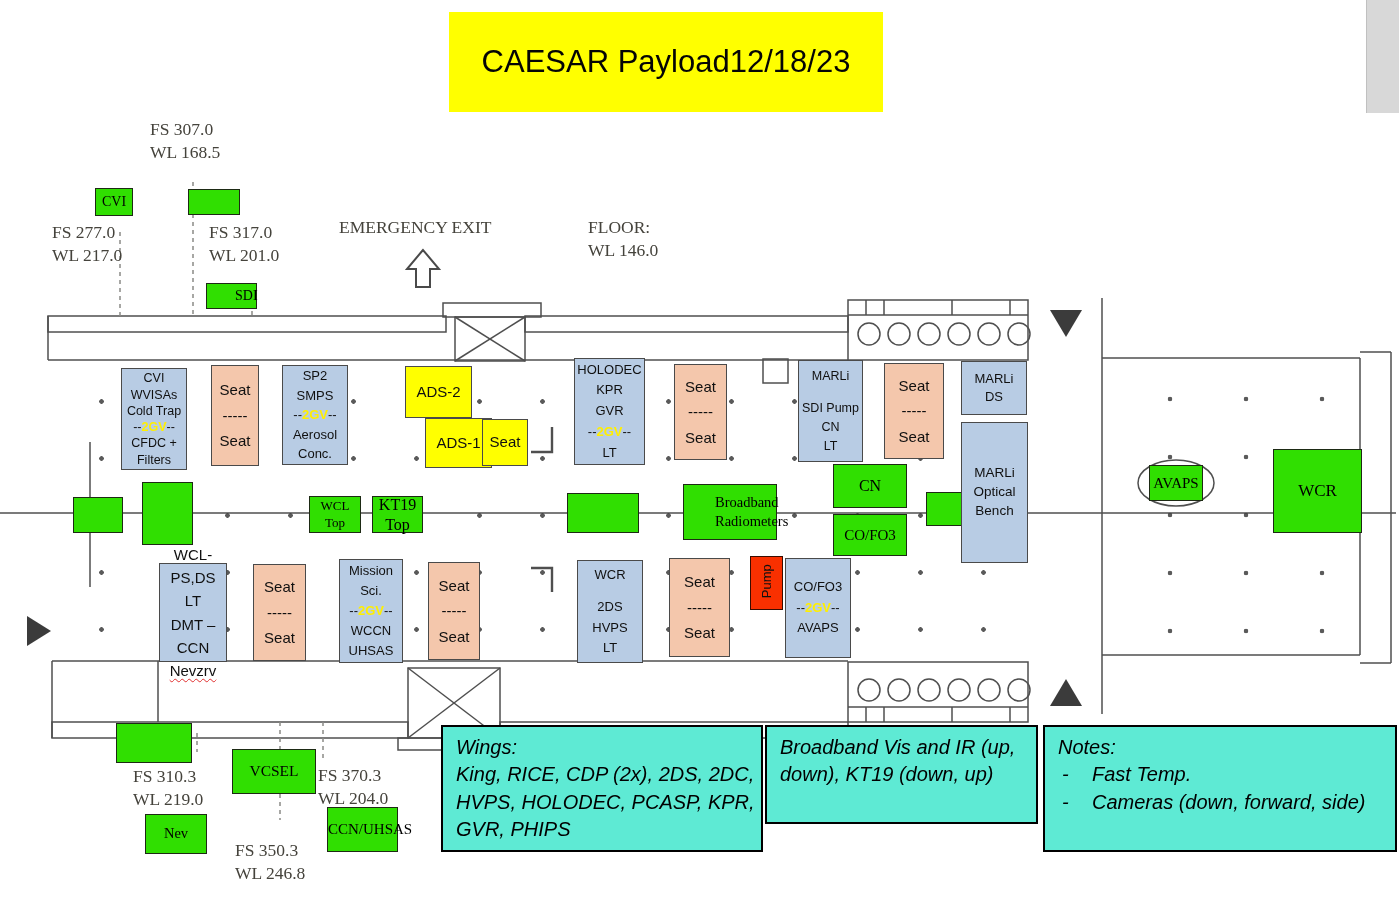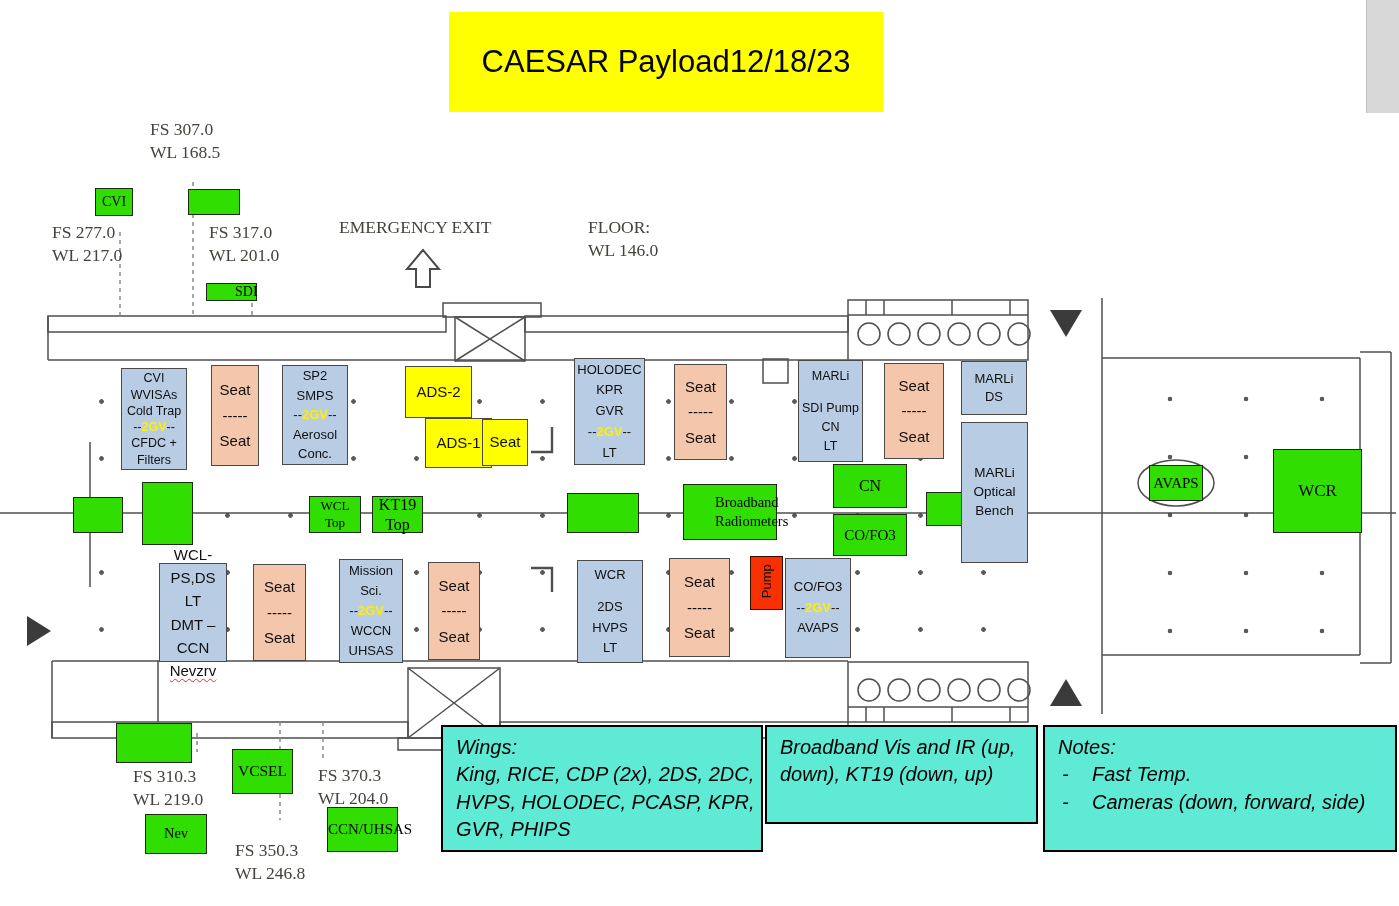--- a/index.html
+++ b/index.html
@@ -175,21 +175,21 @@
       <div class="label" style="left: 235px; top: 839px; font-size: 17.5px;">
         <div>FS 350.3</div>
         <div>WL 246.8</div>
       </div>
     </div>
   <div id="boxes-layer">
       <div class="ibox green" style="left: 95px; top: 188px; width: 38px; height: 28px; font-size: 14px;">
         <div class="ln"><span>CVI</span></div>
       </div>
       <div class="ibox green" style="left: 188px; top: 189px; width: 52px; height: 26px;"></div>
-      <div class="ibox green" style="left: 206px; top: 283px; width: 51px; height: 18px; font-size: 14px; padding-left: 28px;">
+      <div class="ibox green" style="left: 206px; top: 283px; width: 51px; height: 26px; font-size: 14px; padding-left: 28px;">
         <div class="ln"><span>SDI</span></div>
       </div>
       <div class="ibox blue" style="left: 121px; top: 368px; width: 66px; height: 102px; font-size: 12.5px; line-height: 1.3;">
         <div class="ln"><span>CVI</span></div>
         <div class="ln"><span>WVISAs</span></div>
         <div class="ln"><span>Cold Trap</span></div>
         <div class="ln"><span>--</span><span class="hl">2GV</span><span>--</span></div>
         <div class="ln"><span>CFDC +</span></div>
         <div class="ln"><span>Filters</span></div>
       </div>
@@ -313,21 +313,21 @@
       </div>
       <div class="ibox red vertical" style="left: 750px; top: 556px; width: 33px; height: 54px; font-size: 13px;">
         <div class="ln"><span>Pump</span></div>
       </div>
       <div class="ibox blue" style="left: 785px; top: 558px; width: 66px; height: 100px; font-size: 13px; line-height: 1.6;">
         <div class="ln"><span>CO/FO3</span></div>
         <div class="ln"><span>--</span><span class="hl">2GV</span><span>--</span></div>
         <div class="ln"><span>AVAPS</span></div>
       </div>
       <div class="ibox green" style="left: 116px; top: 723px; width: 76px; height: 40px;"></div>
-      <div class="ibox green" style="left: 232px; top: 749px; width: 61px; height: 45px; font-size: 15.5px;">
+      <div class="ibox green" style="left: 232px; top: 749px; width: 84px; height: 45px; font-size: 15.5px;">
         <div class="ln"><span>VCSEL</span></div>
       </div>
       <div class="ibox green" style="left: 145px; top: 814px; width: 62px; height: 40px; font-size: 14.5px;">
         <div class="ln"><span>Nev</span></div>
       </div>
       <div class="ibox green" style="left: 327px; top: 807px; width: 71px; height: 45px; font-size: 15px; white-space: nowrap;">
         <div class="ln"><span>CCN/UHSAS</span></div>
       </div>
     </div>
   <div id="legends-layer">

